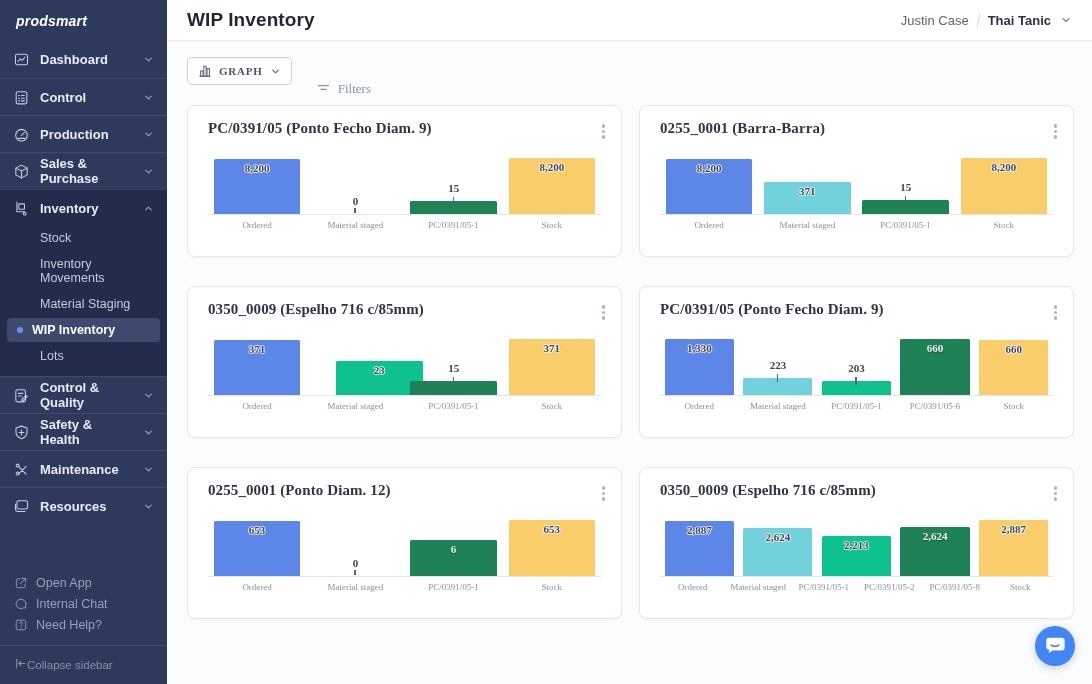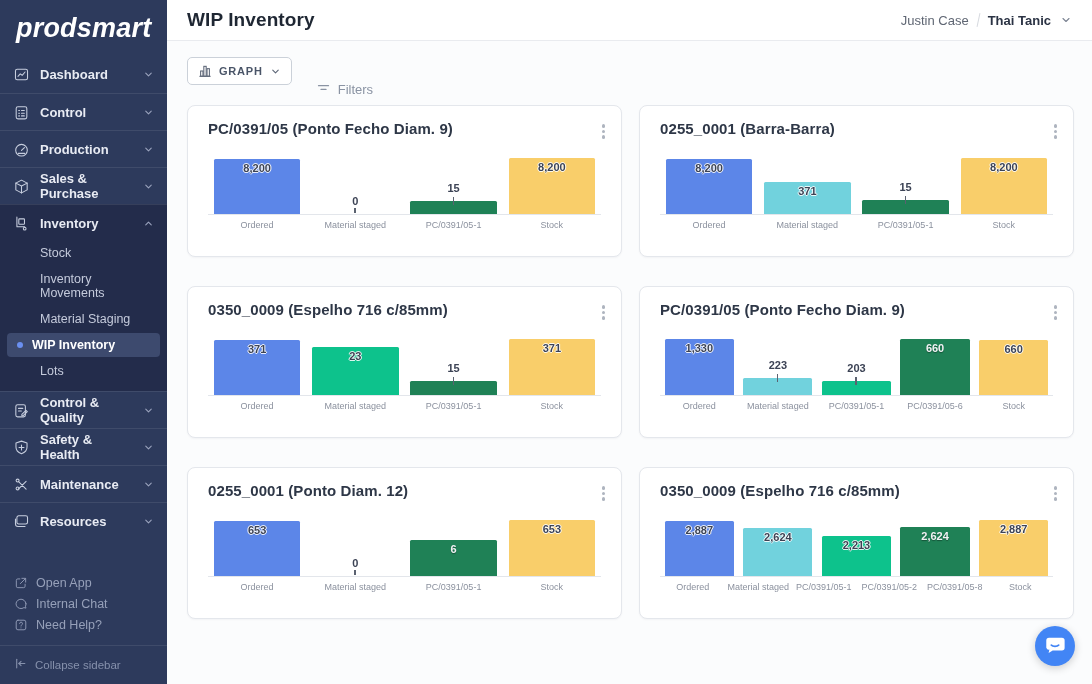--- a/index.html
+++ b/index.html
@@ -7,21 +7,21 @@
   body {
     font-family: "Liberation Sans", sans-serif;
     background:#FBFCFD; overflow:hidden; position:relative;
     -webkit-font-smoothing:antialiased;
   }
   
   .sidebar {
     position:absolute; left:0; top:0; width:167px; height:684px;
     background:#2D3A5C; color:#E8EBF3; display:flex; flex-direction:column; z-index:5;
   }
-  .logo { font-size:27px; font-weight:bold; font-style:italic; color:#fff; padding:13px 16px 12px; letter-spacing:.2px; }
+  .logo { font-size:14px; font-weight:bold; font-style:italic; color:#fff; padding:13px 16px 12px; letter-spacing:.2px; }
   .nav { flex:1 1 auto; overflow:hidden; }
   .nav-item {
     display:flex; align-items:center; gap:10px; height:37px; padding:0 13px;
     font-size:13px; font-weight:bold; color:#E8EBF3; cursor:pointer;
     border-top:1px solid rgba(255,255,255,.09);
   }
   .nav-item:first-child { border-top:none; }
   .nav-item .nicon { width:17px; height:17px; color:#C7CEDE; flex:0 0 auto; display:flex; }
   .nav-item .nicon svg { width:17px; height:17px; }
   .nav-item .chev { margin-left:auto; color:#9AA3BD; display:flex; }
@@ -42,37 +42,37 @@
   }
   .sfooter { padding:6px 0 8px; }
   .flink {
     display:flex; align-items:center; gap:8px; color:#96A0B9; font-size:12.5px;
     padding:3.5px 14px; cursor:pointer;
   }
   .flink .ficon { width:14px; height:14px; display:flex; color:#8D97B2; }
   .flink .ficon svg { width:14px; height:14px; }
   .collapse-row {
     border-top:1px solid rgba(255,255,255,.09); margin-top:10px; padding:11px 14px 4px;
-    display:flex; align-items:center; gap:8px; color:#8691AC; font-size:11.5px; cursor:pointer;
+    display:flex; align-items:center; gap:0; color:#8691AC; font-size:11.5px; cursor:pointer;
   }
   .collapse-row svg { width:13px; height:13px; }
   
   .topbar {
     position:absolute; left:167px; top:0; right:0; height:41px; background:#fff;
     border-bottom:1px solid #E9EBEF; display:flex; align-items:center; padding:0 20px; z-index:4;
   }
   .topbar h1 { font-size:19px; color:#1F2733; letter-spacing:.1px; }
   .userarea { margin-left:auto; display:flex; align-items:center; gap:9px; cursor:pointer; }
   .acct { font-size:13px; color:#5F6673; }
   .vdiv { width:1px; height:14px; background:#D7DAE0; transform:rotate(12deg); }
   .uname { font-size:13px; font-weight:bold; color:#2B3344; }
   .userarea .chev { color:#7C8493; display:flex; }
   .userarea .chev svg { width:12px; height:12px; }
   
-  .main { position:absolute; left:167px; top:41px; right:0; bottom:0; padding:16px 0 0 20px; }
+  .main { position:absolute; left:167px; top:41px; right:0; bottom:0; padding:16px 0 0 20px;font-family:Liberation Serif, serif; }
   .toolbar { display:flex; align-items:center; gap:24px; height:28px; margin-bottom:20px; }
   .graph-btn {
     display:inline-flex; align-items:center; gap:7px; height:28px; padding:0 10px;
     background:#fff; border:1px solid #CBD1D9; border-radius:5px; cursor:pointer;
     font-family:inherit;
   }
   .graph-btn .blabel { font-size:11px; font-weight:bold; letter-spacing:.8px; color:#4A5568; }
   .graph-btn svg { display:block; }
   .filters-btn {
     display:inline-flex; align-items:center; gap:7px; background:none; border:none; cursor:pointer;
@@ -425,21 +425,21 @@
             <i></i>
             <i></i>
           </button>
           <div class="plot">
             <div class="bargroup">
               <div class="bar" style="height: 55px; background: rgb(92, 134, 232);">
                 <span class="val inside dark">371</span>
               </div>
             </div>
             <div class="bargroup">
-              <div class="bar" style="height: 48px; background: rgb(13, 194, 140);">
+              <div class="bar" style="height: 34px; background: rgb(13, 194, 140); margin-left: 24px;">
                 <span class="val inside dark">23</span>
               </div>
             </div>
             <div class="bargroup">
               <div class="bar" style="height: 14px; background: rgb(31, 129, 86);"></div>
               <span class="val above dark" style="bottom: 21px;">15</span>
               <span class="tick" style="bottom: 10px; height: 8px;"></span>
             </div>
             <div class="bargroup">
               <div class="bar" style="height: 56px; background: rgb(249, 206, 106);">

